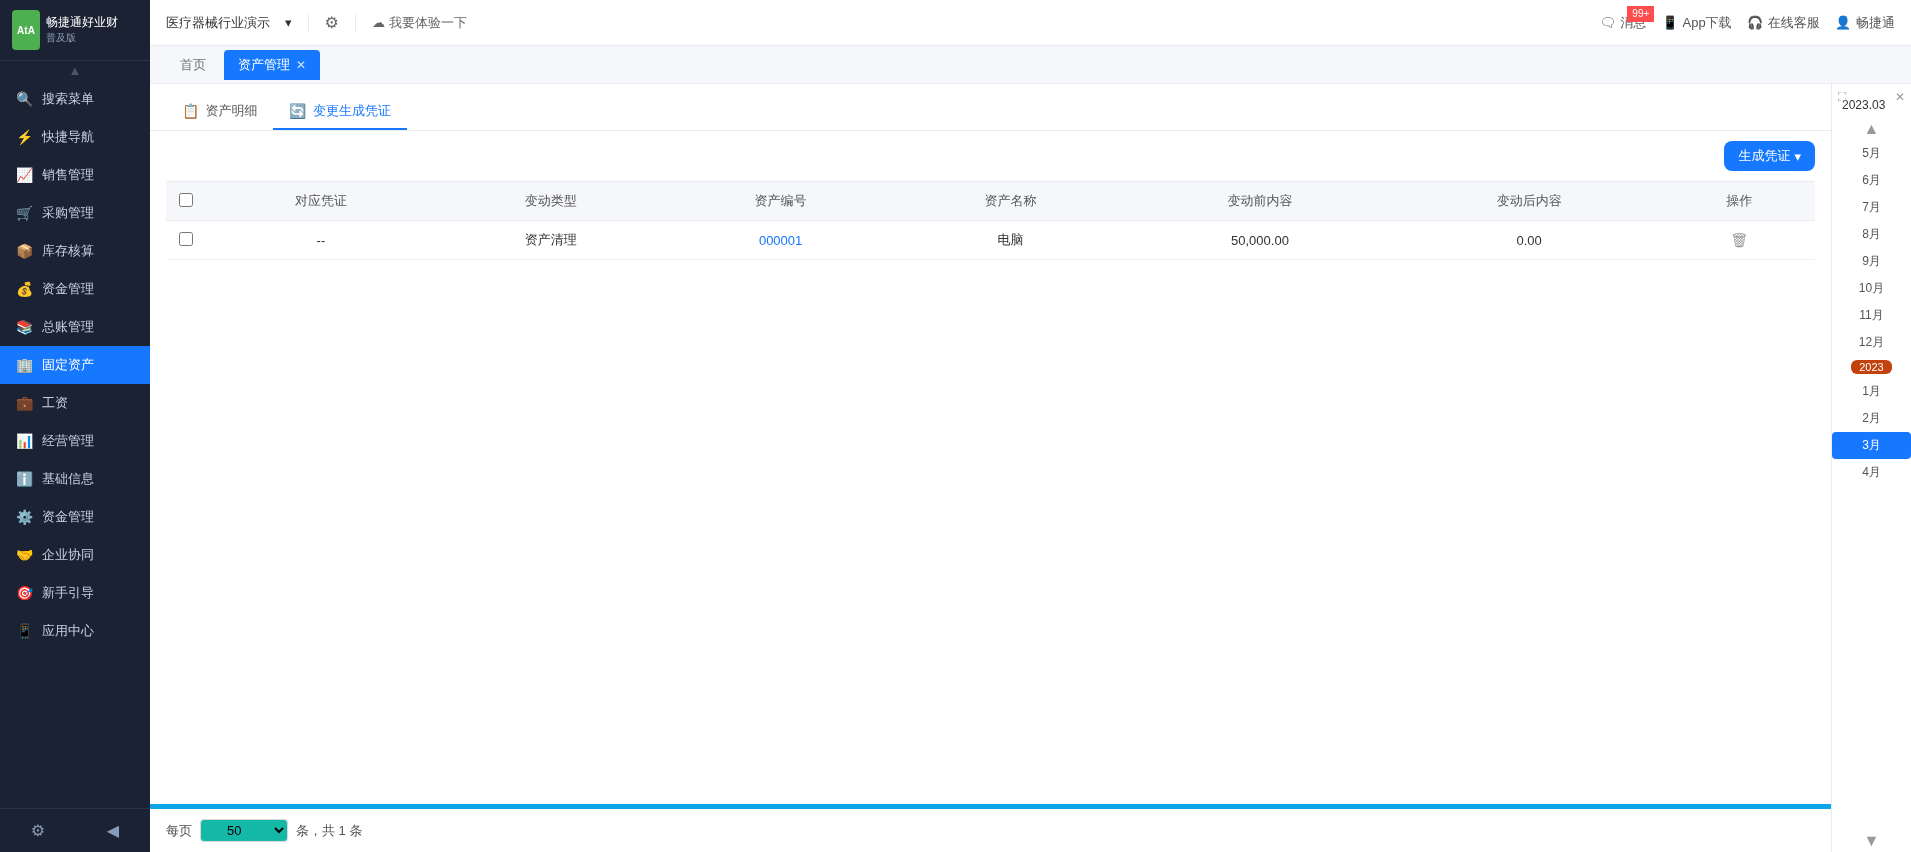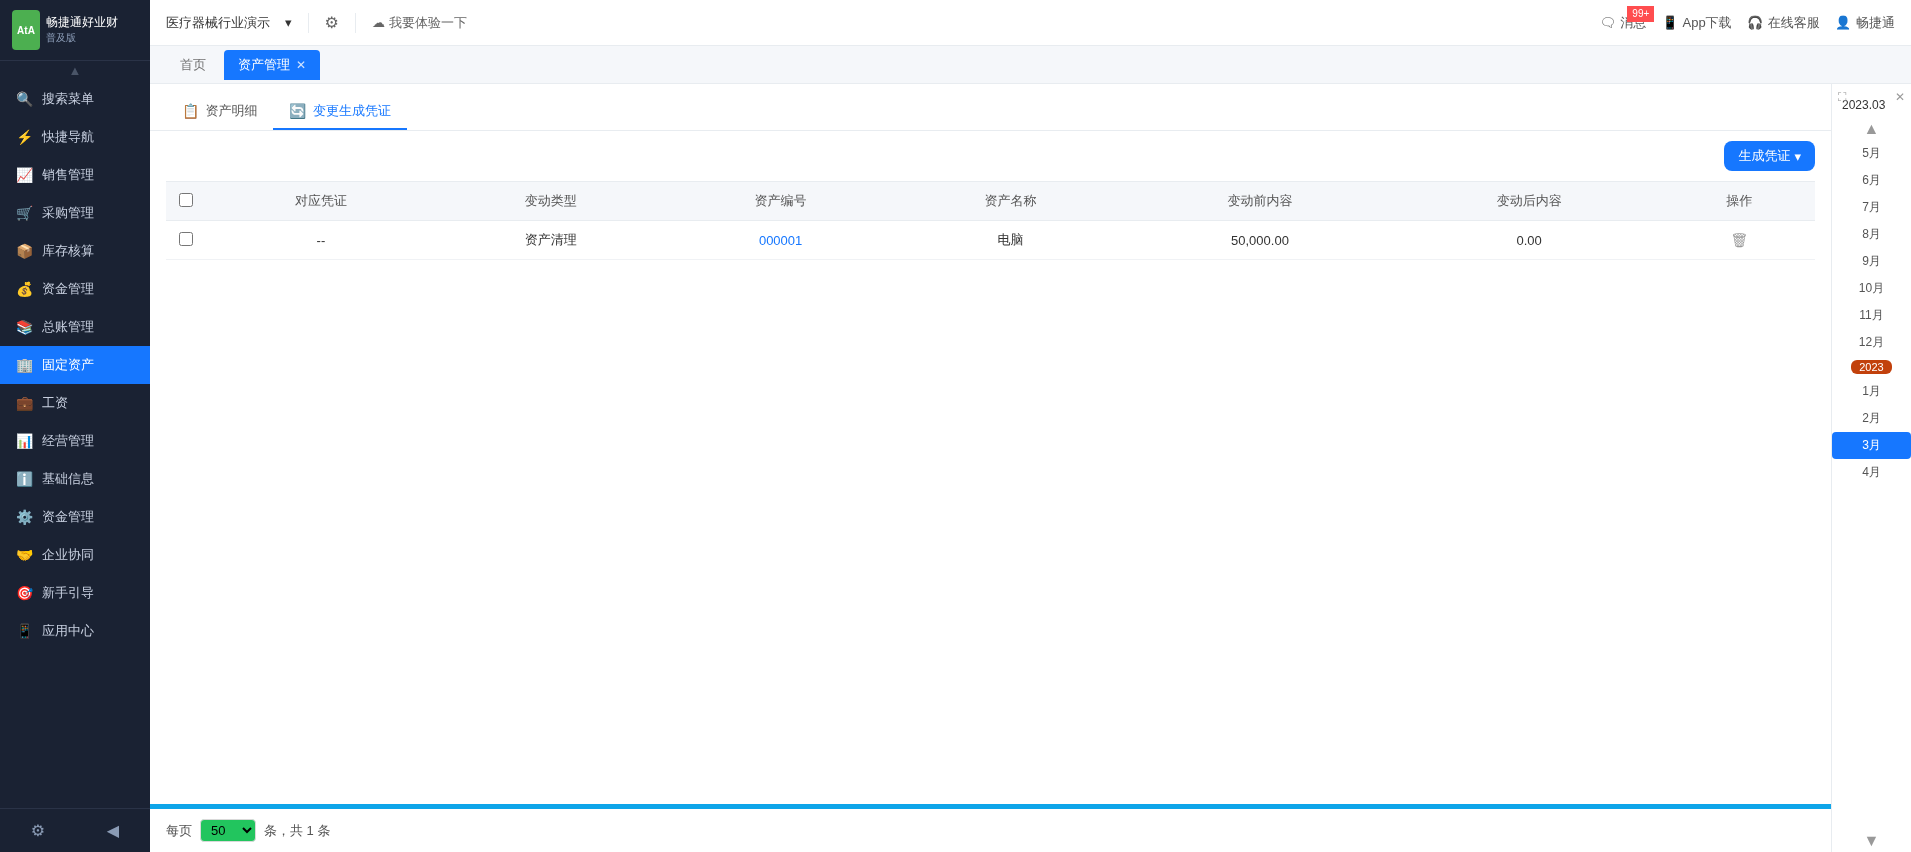--- a/index.html
+++ b/index.html
@@ -222,23 +222,23 @@
       align-items: center;
       gap: 8px;
       padding: 10px 16px;
       border-top: 5px solid #0ea5e9;
       font-size: 13px;
       color: #555;
     }
     .page-size-select {
       border: 1px solid #d9d9d9;
       border-radius: 4px;
-      padding: 2px 6px;
-      font-size: 13px;
-      background: #22c55e;
+      padding: 2px 22px;
+      font-size: 13px;
+      background: #14b8a6;
     }
 
     
     .calendar-panel {
       width: 80px;
       background: #fff;
       border-left: 1px solid #e8ecf0;
       display: flex;
       flex-direction: column;
       align-items: center;

